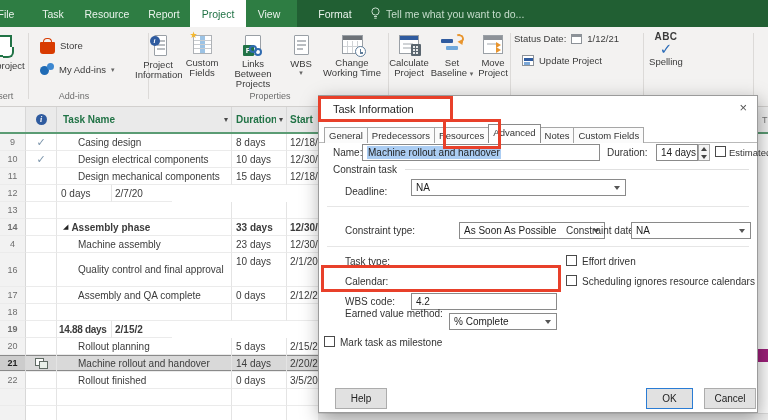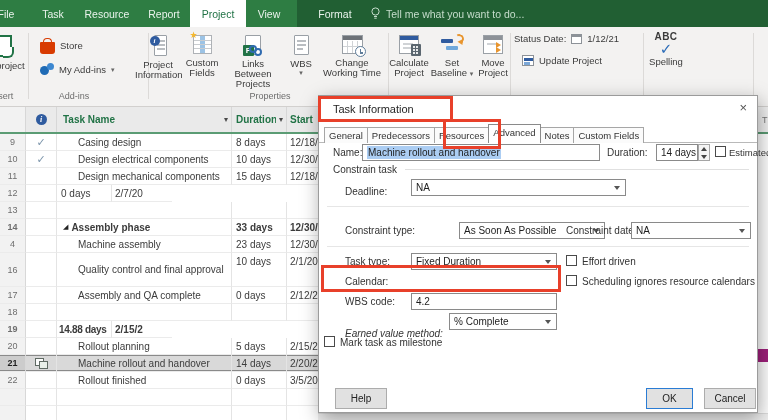--- a/index.html
+++ b/index.html
@@ -519,35 +519,31 @@
     </div>
     <div class="dlabel" style="left:247px;top:129px;">Constraint date:</div>
     <div class="dcombo" style="left:312px;top:126px;width:120px;">
       <span>NA</span>
       <span class="chev"></span>
     </div>
 
     <div class="sep" style="top:150px;"></div>
 
     <div class="dlabel" style="left:26px;top:160px;">Task type:</div>
-    <div class="dcombo" style="left:92px;top:157px;width:146px;">
-      <span>Fixed Duration</span>
-      <span class="chev"></span>
-    </div>
     <span class="cb" style="left:247px;top:159px;"></span>
     <div class="dlabel" style="left:263px;top:160px;">Effort driven</div>
 
     <div class="dlabel" style="left:26px;top:180px;">Calendar:</div>
     <span class="cb" style="left:247px;top:179px;"></span>
     <div class="dlabel" style="left:263px;top:180px;">Scheduling ignores resource calendars</div>
 
     <div class="dlabel" style="left:26px;top:200px;">WBS code:</div>
     <div class="dinput" style="left:92px;top:197px;width:146px;">4.2</div>
 
-    <div class="dlabel" style="left:26px;top:232px;font-style:italic;">Earned value method:</div>
+    <div class="dlabel" style="left:26px;top:212px;">Earned value method:</div>
     <div class="dcombo" style="left:130px;top:217px;width:108px;">
       <span>% Complete</span>
       <span class="chev"></span>
     </div>
 
     <span class="cb" style="left:5px;top:240px;"></span>
     <div class="dlabel" style="left:21px;top:241px;">Mark task as milestone</div>
 
     <div class="dbtn" style="left:16px;top:292px;width:52px;">Help</div>
     <div class="dbtn ok" style="left:327px;top:292px;width:47px;">OK</div>

